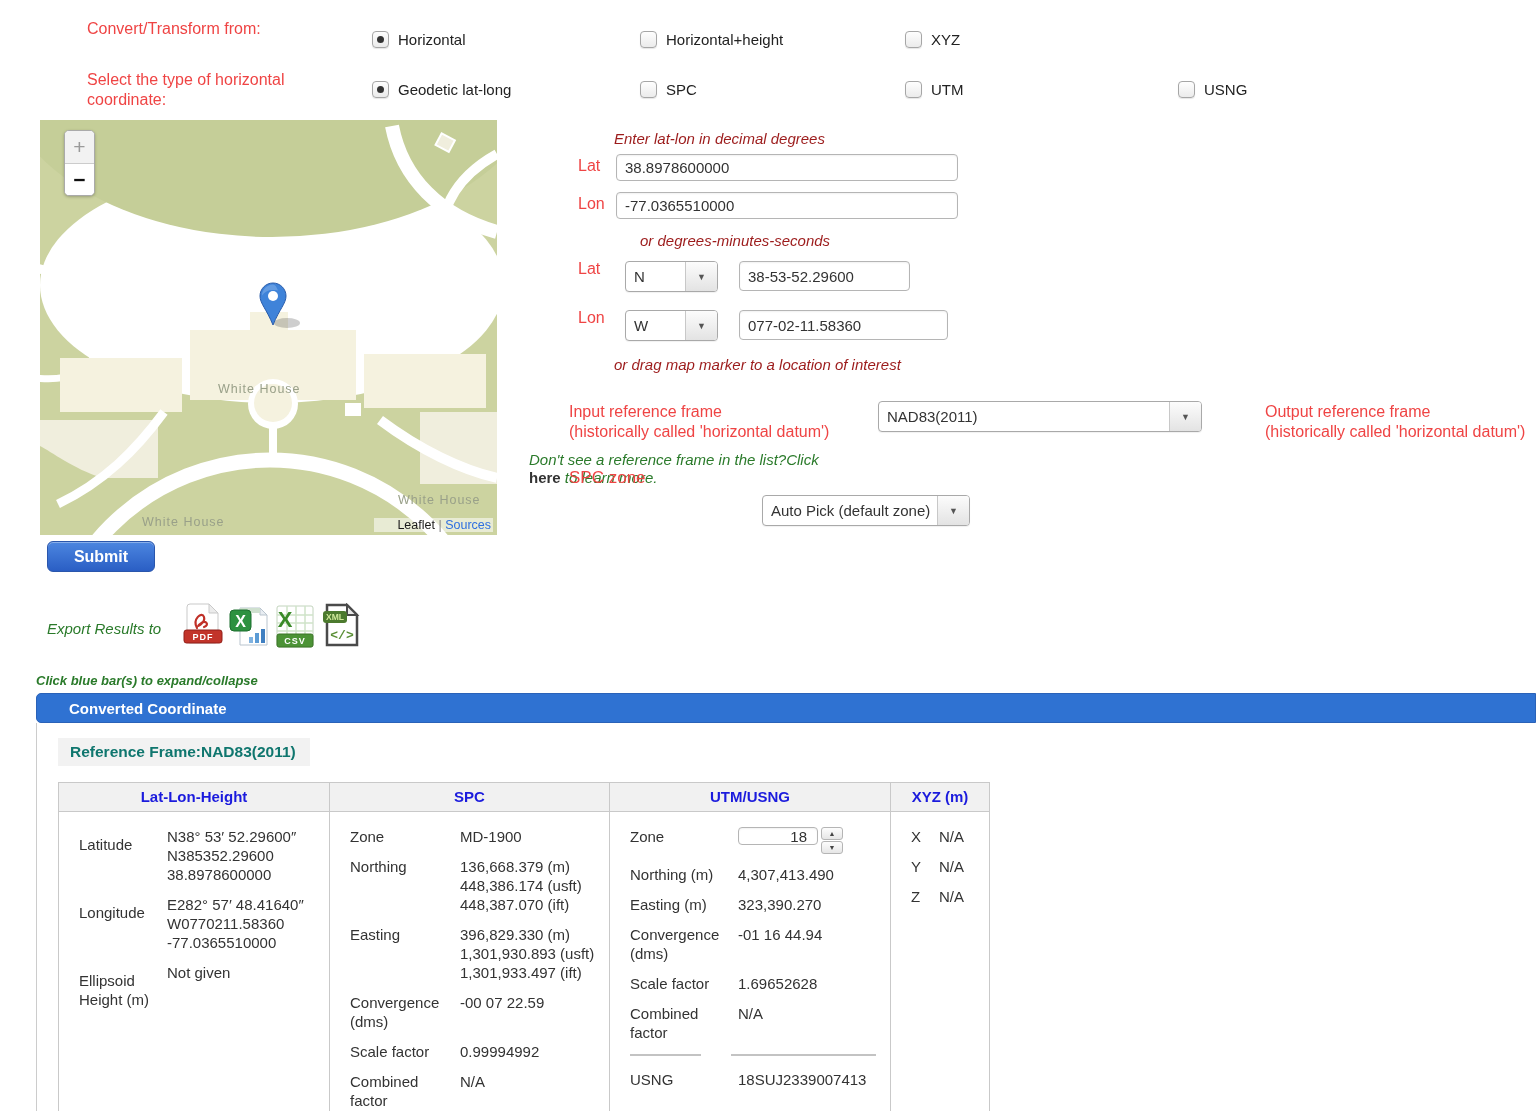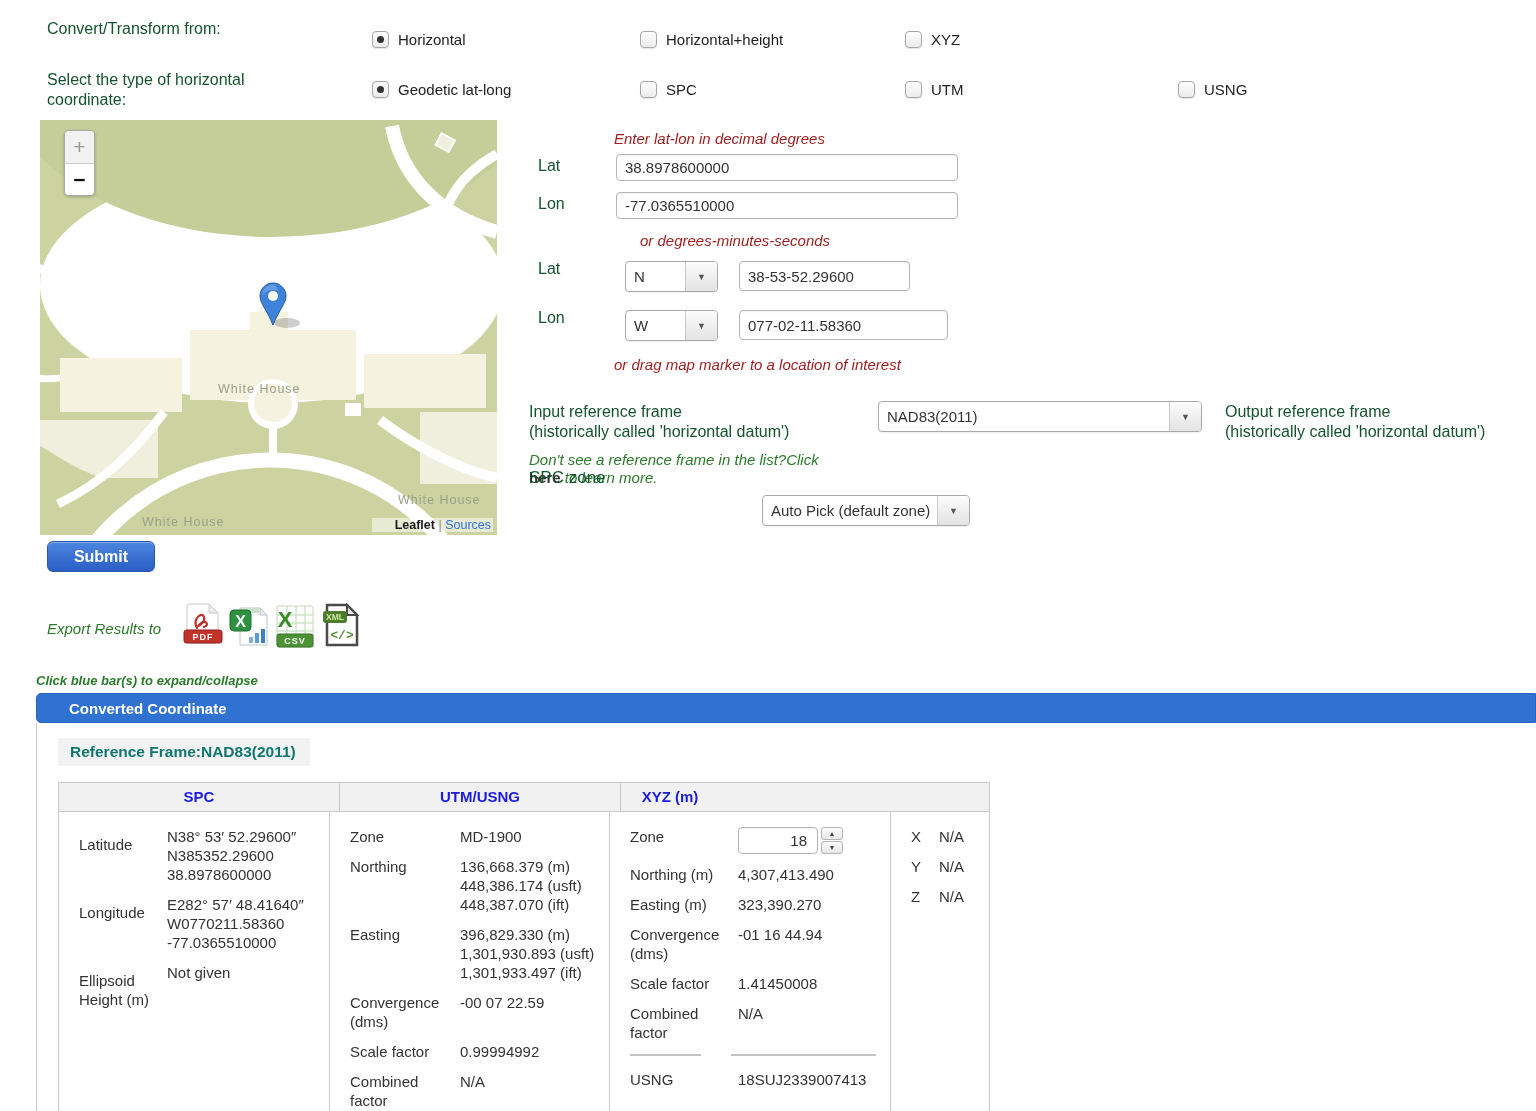--- a/index.html
+++ b/index.html
@@ -1,21 +1,21 @@
 <!DOCTYPE html>
 <html><head>
 <meta charset="utf-8">
 <style>
   * { margin:0; padding:0; box-sizing:border-box; }
   html,body { background:#fff; }
   body { font-family:"Liberation Sans", sans-serif; }
   #screen { position:relative; width:1536px; height:1111px; background:#fff; overflow:hidden; }
 
   .abs { position:absolute; }
-  .blue-label { color:#14532d; font-size:16px; line-height:20px; }
+  .blue-label { color:#ef4444; font-size:16px; line-height:20px;margin-left:40px; }
   .hint-red { color:#9c1b1b; font-style:italic; font-size:15px; }
   .hint-green { color:#2a7a2a; font-style:italic; font-size:15px; }
 
   .opt { position:absolute; display:flex; align-items:center; gap:9px; font-size:15px; color:#222; cursor:pointer; }
   .radio { width:17px; height:17px; border:1px solid #a6a6a6; border-radius:4px;
            background:linear-gradient(#fefefe,#ebebeb); box-shadow:0 1px 1px rgba(0,0,0,.10);
            display:flex; align-items:center; justify-content:center; flex:0 0 auto; }
   .radio.selected::after { content:''; width:7px; height:7px; background:#333; border-radius:50%; }
 
   .text-input { border:1px solid #b5b5b5; border-radius:4px; font-family:"Liberation Sans",sans-serif;
@@ -37,21 +37,21 @@
   #map { position:absolute; left:40px; top:120px; width:457px; height:415px; overflow:hidden; background:#ccd3a0; }
   .map-label { position:absolute; color:#99a089; font-size:12.5px; letter-spacing:1px; white-space:nowrap; }
   #zoomctl { position:absolute; left:24px; top:10px; width:31px; border:1px solid #aaa; border-radius:5px;
              overflow:hidden; background:#fff; box-shadow:0 1px 3px rgba(0,0,0,.25); }
   #zoomctl .zbtn { width:100%; height:32px; display:flex; align-items:center; justify-content:center;
                    font-size:21px; cursor:pointer; }
   #zoom-in  { background:#f2f2f2; color:#9a9a9a; }
   #zoom-out { background:#fff; color:#111; border-top:1px solid #ccc; font-weight:bold; }
   #attrib { position:absolute; right:4px; bottom:3px; font-size:12.5px; background:rgba(255,255,255,.55);
             padding:0 2px; white-space:nowrap; }
-  #attrib .lf { font-weight:bold; color:#1a1a1a;padding-left:21px; }
+  #attrib .lf { font-weight:normal; color:#1a1a1a;padding-left:21px; }
   #attrib .sp { color:#888; }
   #attrib .src { color:#2e6fe0; cursor:pointer; }
 
   
   #export-row { position:absolute; left:183px; top:603px; display:flex; gap:6px; align-items:flex-end; }
   .exp-ico { cursor:pointer; }
 
   
   #results-hint { position:absolute; left:36px; top:673px; font-size:13px; font-weight:bold; font-style:italic; color:#2a7a2a; }
   #blue-bar { position:absolute; left:36px; top:693px; width:1500px; height:30px; background:#2f72d2;
@@ -66,21 +66,21 @@
   .thead { display:flex; background:#f1f1f1; border-bottom:1px solid #c9c9c9; }
   .th { font-weight:bold; color:#1b1bdd; font-size:15px; text-align:center; padding:5px 0 6px; }
   .th + .th, .col + .col { border-left:1px solid #c9c9c9; }
   .c1 { width:270px; } .c2 { width:280px; } .c3 { width:281px; } .c4 { width:99px; }
   .tbody { display:flex; }
   .col { padding:15px 14px 16px 20px; min-height:292px; }
   .trow { display:flex; margin-bottom:11px; font-size:15px; color:#333; line-height:19px; }
   .trow .lbl { padding-right:8px; }
   .c1 .lbl { flex:0 0 88px;margin-top:8px; } .c2 .lbl { flex:0 0 110px; } .c3 .lbl { flex:0 0 108px; } .c4 .lbl { flex:0 0 28px; }
   .zone-wrap { display:flex; align-items:flex-start; gap:3px; }
-  .zone-input { width:80px; height:27px; text-align:right; padding-right:10px; }
+  .zone-input { width:80px; height:18px; text-align:right; padding-right:10px; }
   .spinner { display:flex; flex-direction:column; gap:1px; }
   .spin-btn { width:22px; height:13px; border:1px solid #b5b5b5; border-radius:3px;
               background:linear-gradient(#fdfdfd,#e6e6e6); font-size:7px; color:#444; line-height:11px;
               text-align:center; cursor:pointer; }
   .usng-div { display:flex; gap:30px; margin:12px 0 14px; }
   .usng-div span { border-top:2px solid #c3c3c3; }
   .usng-div .d1 { width:78px; } .usng-div .d2 { width:160px; }
 
   .help-link { color:#333; font-weight:bold; font-style:normal; cursor:pointer; }
 </style>
@@ -287,20 +287,21 @@
 
   <div id="blue-bar">
     <span class="bar-title">Converted Coordinate</span>
   </div>
 
   <div id="results-body">
     <div id="ref-frame">Reference Frame:NAD83(2011)</div>
 
     <div id="rtable">
       <div class="thead">
+        <div class="th c1">Lat-Lon-Height</div>
         <div class="th c2">SPC</div>
         <div class="th c3">UTM/USNG</div>
         <div class="th c4">XYZ (m)</div>
       </div>
       <div class="tbody">
 
         <div class="col c1">
           <div class="trow">
             <div class="lbl">Latitude</div>
             <div class="vals">
@@ -376,21 +377,21 @@
           <div class="trow">
             <div class="lbl">Easting (m)</div>
             <div class="vals">323,390.270</div>
           </div>
           <div class="trow">
             <div class="lbl">Convergence (dms)</div>
             <div class="vals">-01 16 44.94</div>
           </div>
           <div class="trow">
             <div class="lbl">Scale factor</div>
-            <div class="vals">1.41450008</div>
+            <div class="vals">1.69652628</div>
           </div>
           <div class="trow">
             <div class="lbl">Combined factor</div>
             <div class="vals">N/A</div>
           </div>
           <div class="usng-div">
               <span class="d1"></span>
               <span class="d2"></span>
             </div>
           <div class="trow">

